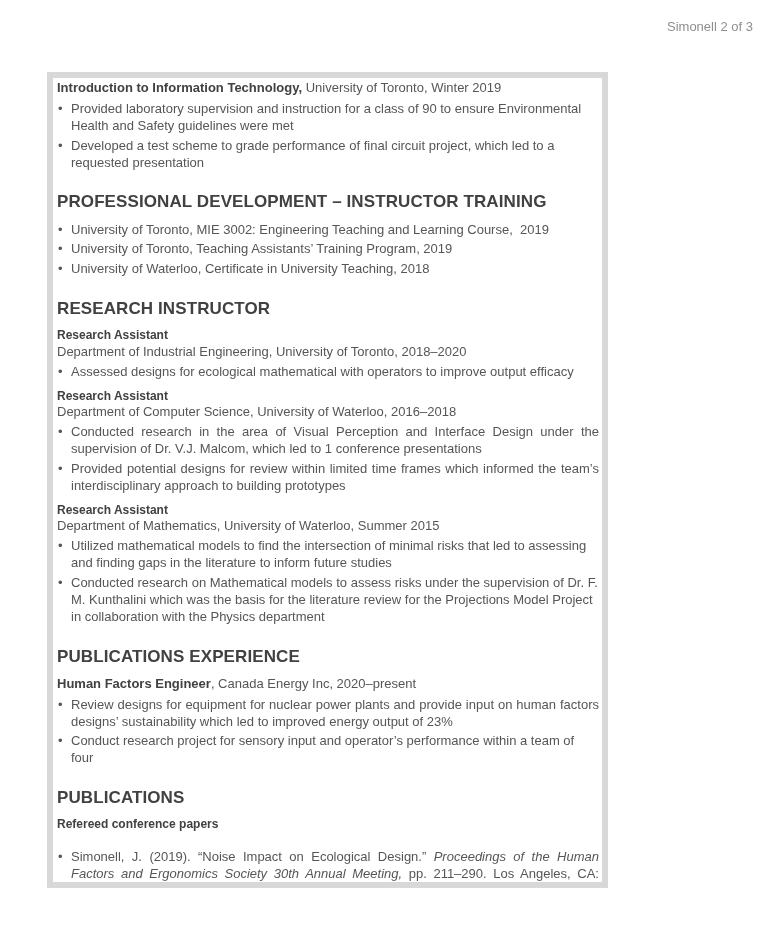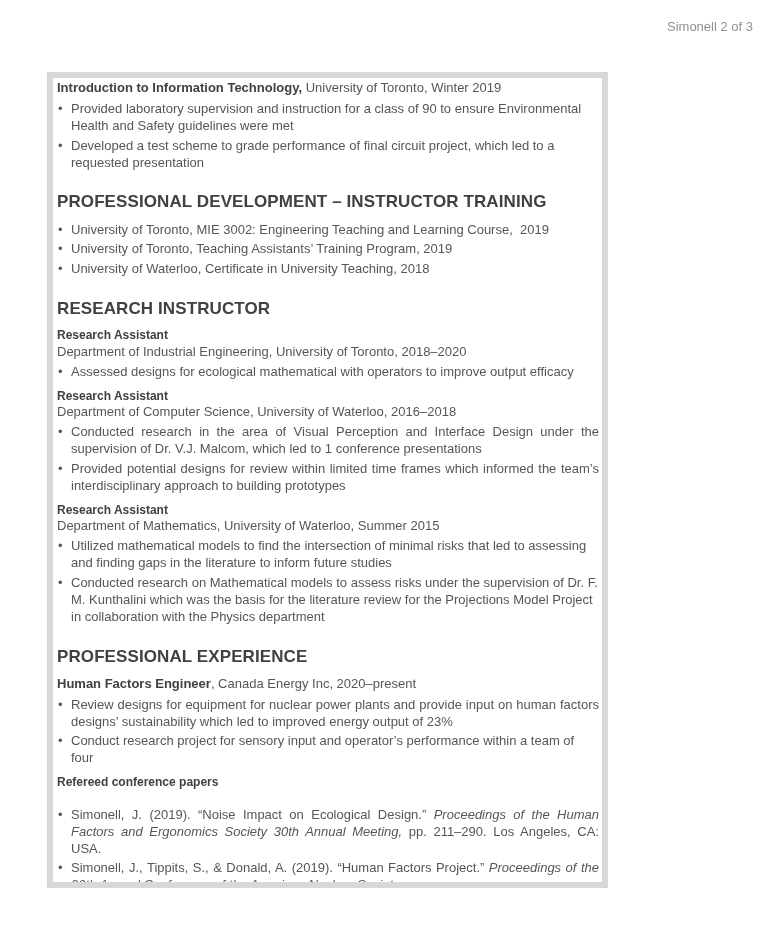--- a/index.html
+++ b/index.html
@@ -107,29 +107,30 @@
       <h3>Research Assistant</h3>
       <p class="subtitle">Department of Mathematics, University of Waterloo, Summer 2015</p>
       <ul>
         <li>Utilized mathematical models to find the intersection of minimal risks that led to assessing and finding gaps in the literature to inform future studies</li>
         <li>Conducted research on Mathematical models to assess risks under the supervision of Dr. F. M. Kunthalini which was the basis for the literature review for the Projections Model Project in collaboration with the Physics department</li>
       </ul>
     </div>
   </section>
 
   <section>
-    <h2>PROFESSIONAL EXPERIENCE</h2>
+    <h2>PUBLICATIONS EXPERIENCE</h2>
     <p class="entry-title"><b>Human Factors Engineer</b><span>, Canada Energy Inc, 2020–present</span></p>
     <ul>
       <li class="j">Review designs for equipment for nuclear power plants and provide input on human factors designs’ sustainability which led to improved energy output of 23%</li>
       <li>Conduct research project for sensory input and operator’s performance within a team of four</li>
     </ul>
   </section>
 
   <section>
+    <h2>PUBLICATIONS</h2>
     <h3>Refereed conference papers</h3>
     <ul style="margin-top:16px;">
       <li class="j"><span>Simonell, J. (2019). “Noise Impact on Ecological Design.” </span><span class="it">Proceedings of the Human Factors and Ergonomics Society 30th Annual Meeting,</span><span> pp. 211–290. Los Angeles, CA: USA.</span></li>
       <li class="j"><span>Simonell, J., Tippits, S., &amp; Donald, A. (2019). “Human Factors Project.” </span><span class="it">Proceedings of the 20th Annual Conference of the American Nuclear Society.</span></li>
     </ul>
   </section>
 
 </div>
 
 </body></html>

